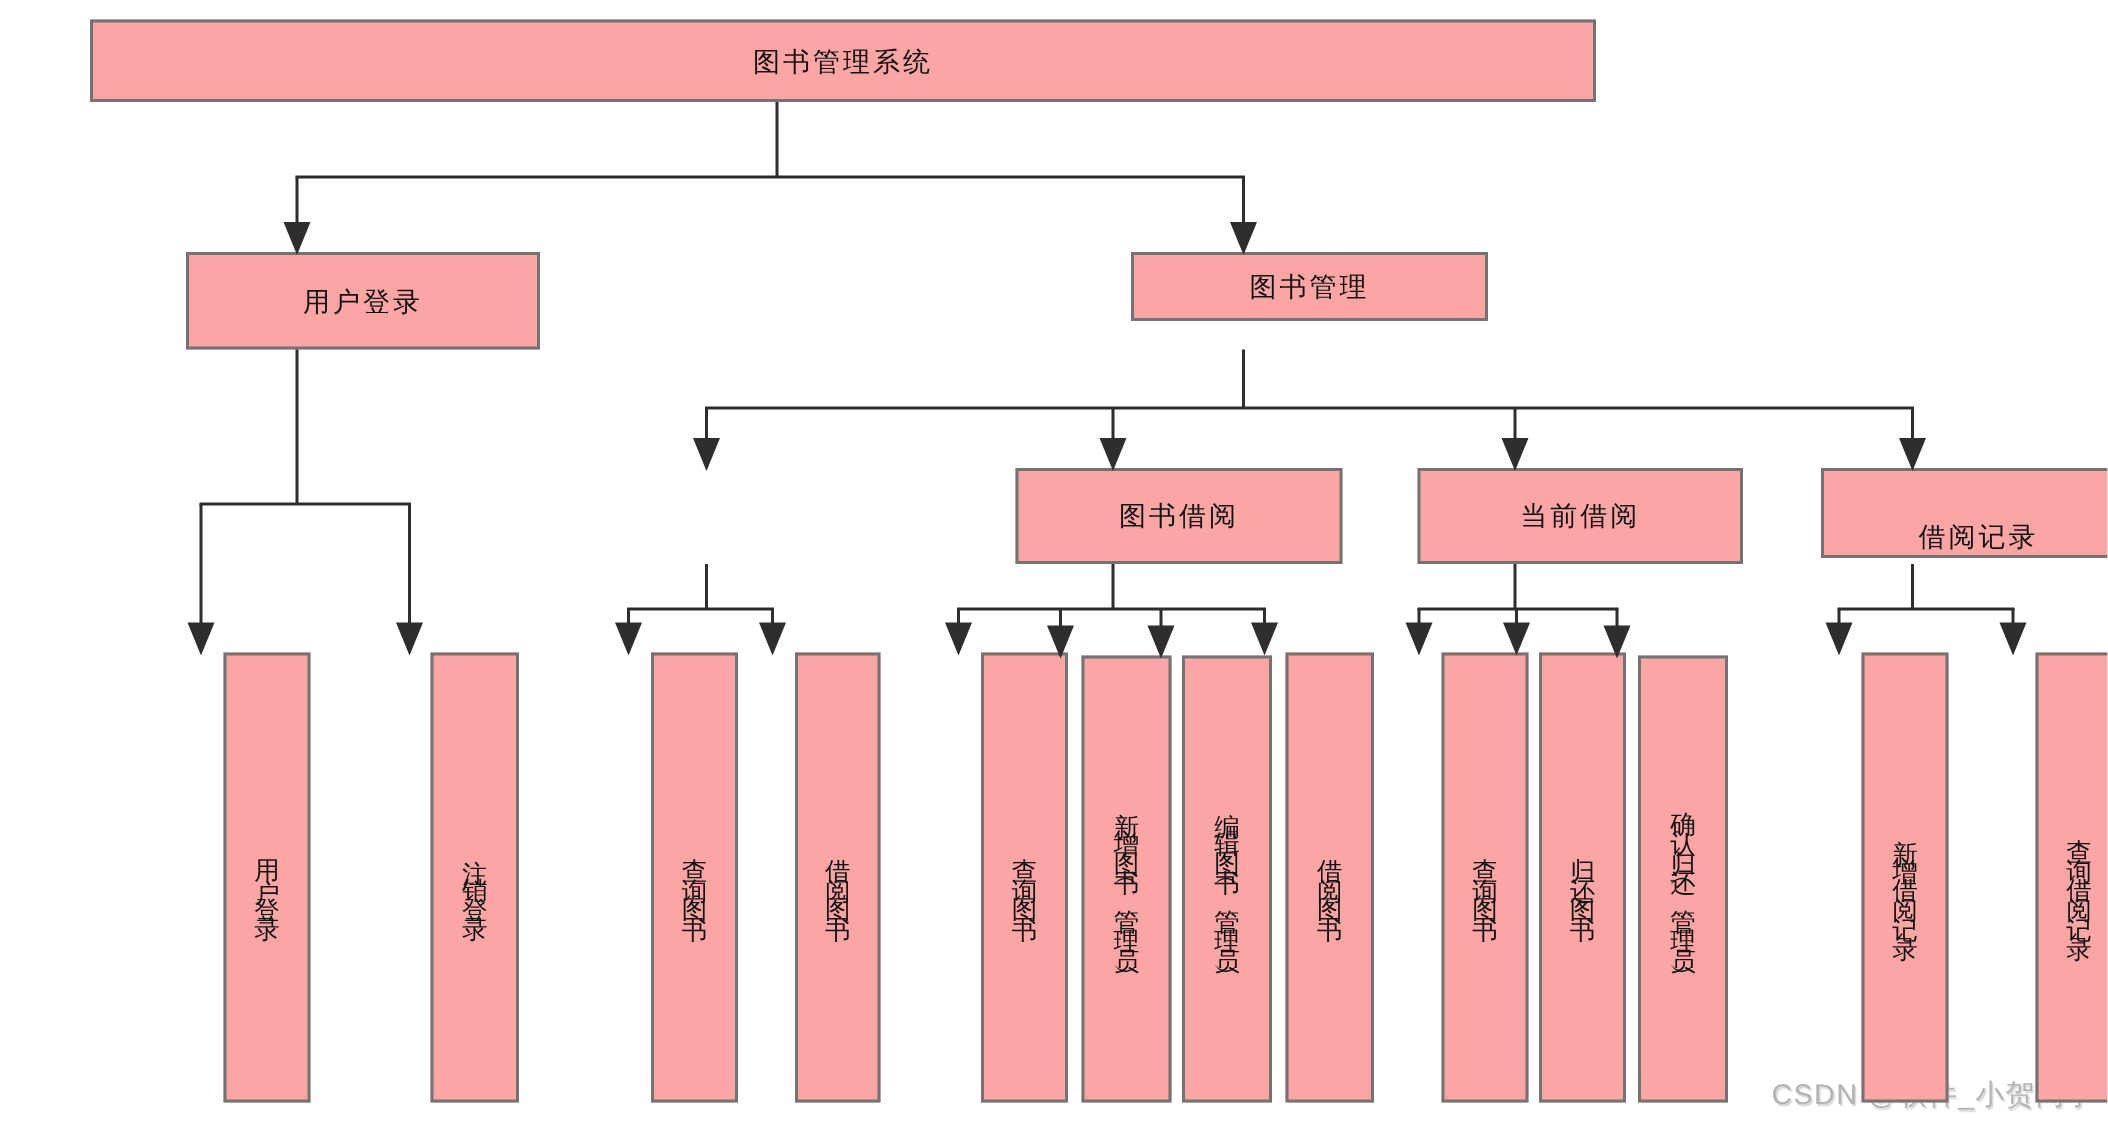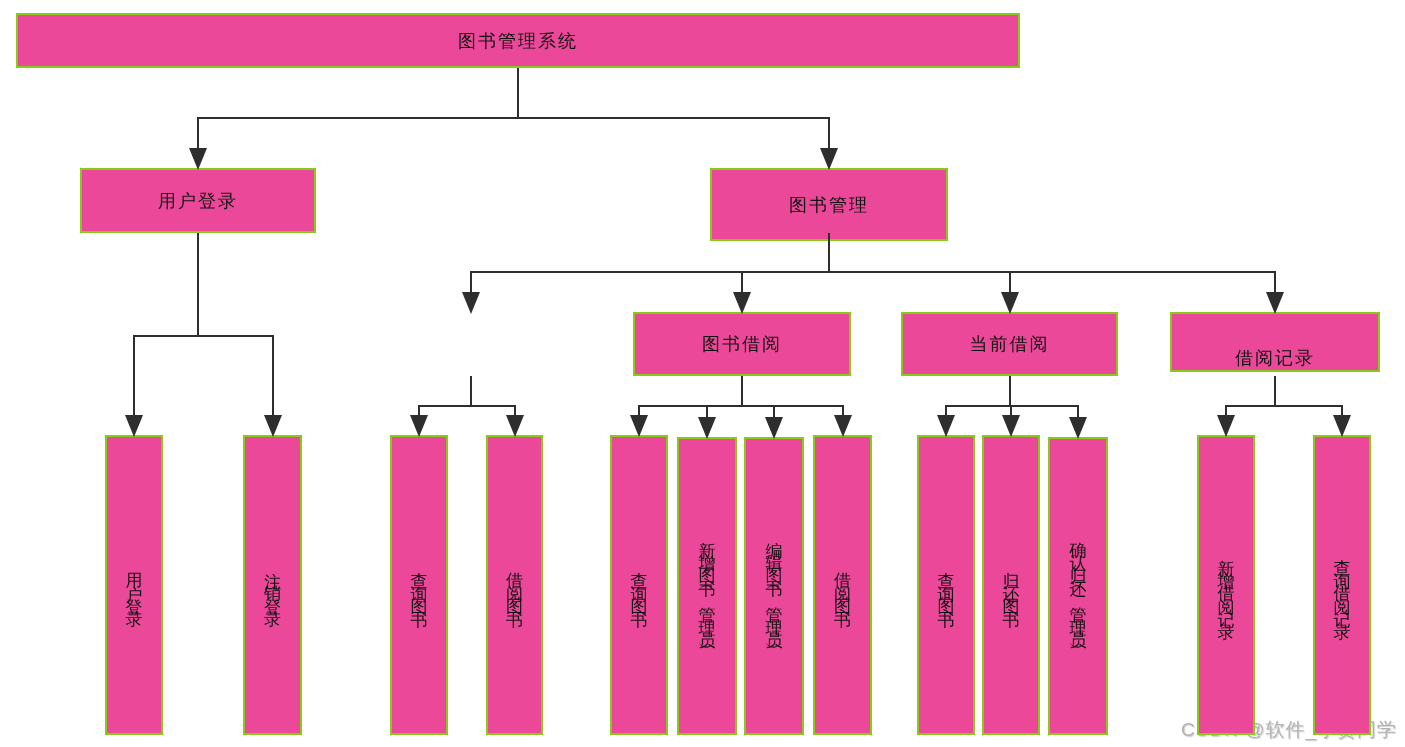--- a/index.html
+++ b/index.html
@@ -11,25 +11,26 @@
     position: relative;
     width: 1405px;
     height: 747px;
     background: #ffffff;
     overflow: hidden;
     font-family: "Liberation Sans", "DejaVu Sans", sans-serif;
   }
   .node {
     position: absolute;
     box-sizing: border-box;
-    border: 2px solid #84cc16;
-    background: #ec4899;
+    border: 2px solid #737373;
+    background: #fca5a5;
     display: flex;
     align-items: center;
     justify-content: center;
+    margin-left: 44px;
   }
   .hnode .label {
     font-size: 18px;
     color: #111111;
     letter-spacing: 2px;
     white-space: nowrap;
   }
   .vnode .label {
     writing-mode: vertical-rl;
     font-size: 17px;
@@ -65,21 +66,21 @@
 <body>
 
 <div id="canvas">
   <div class="watermark">CSDN @软件_小贺同学</div>
 <div class="node hnode" style="left: 16px; top: 13px; width: 1004px; height: 55px;">
       <span class="label">图书管理系统</span>
     </div>
     <div class="node hnode" style="left: 80px; top: 168px; width: 236px; height: 65px;">
       <span class="label">用户登录</span>
     </div>
-    <div class="node hnode" style="left: 710px; top: 168px; width: 238px; height: 73px;">
+    <div class="node hnode" style="left: 710px; top: 168px; width: 238px; height: 46px;">
       <span class="label">图书管理</span>
     </div>
     <div class="node hnode" style="left: 633px; top: 312px; width: 218px; height: 64px;">
       <span class="label">图书借阅</span>
     </div>
     <div class="node hnode" style="left: 901px; top: 312px; width: 217px; height: 64px;">
       <span class="label">当前借阅</span>
     </div>
     <div class="node hnode" style="left: 1170px; top: 312px; width: 210px; height: 60px; align-items: flex-end;">
       <span class="label">借阅记录</span>

